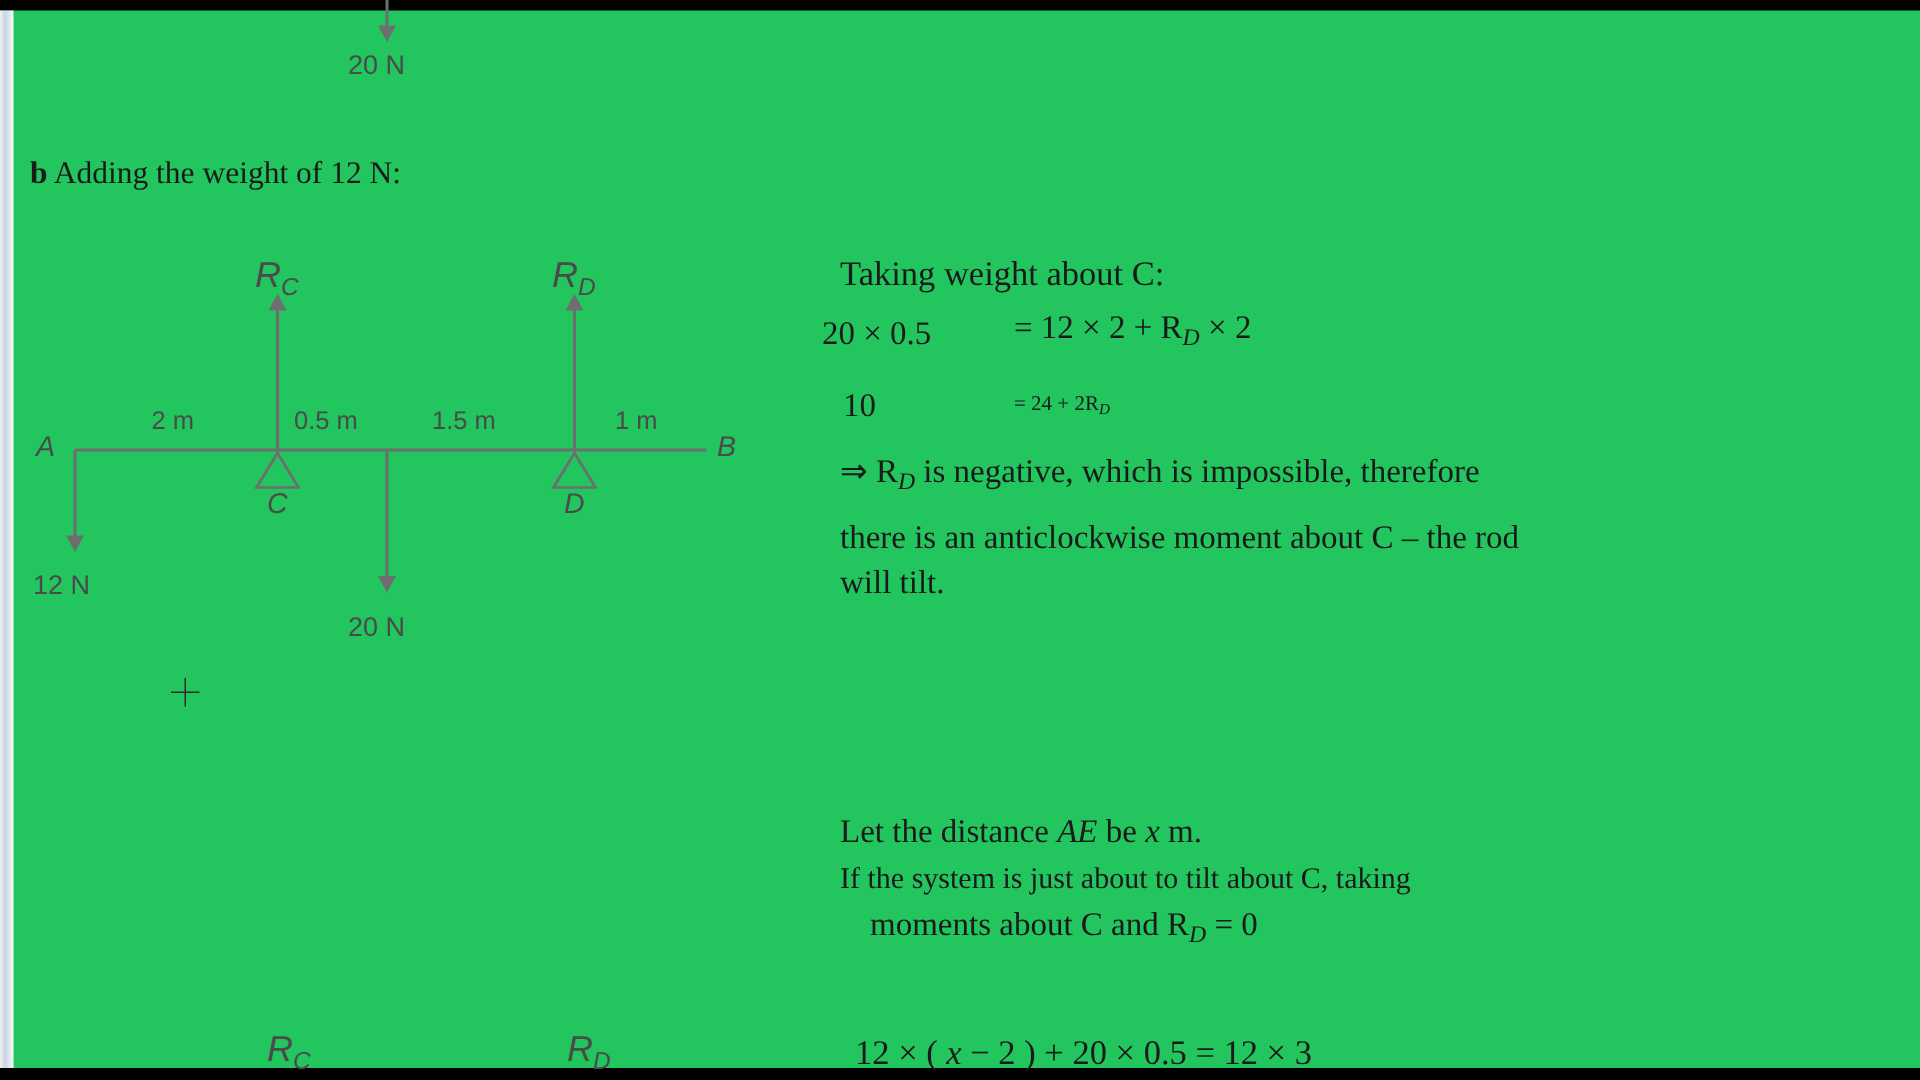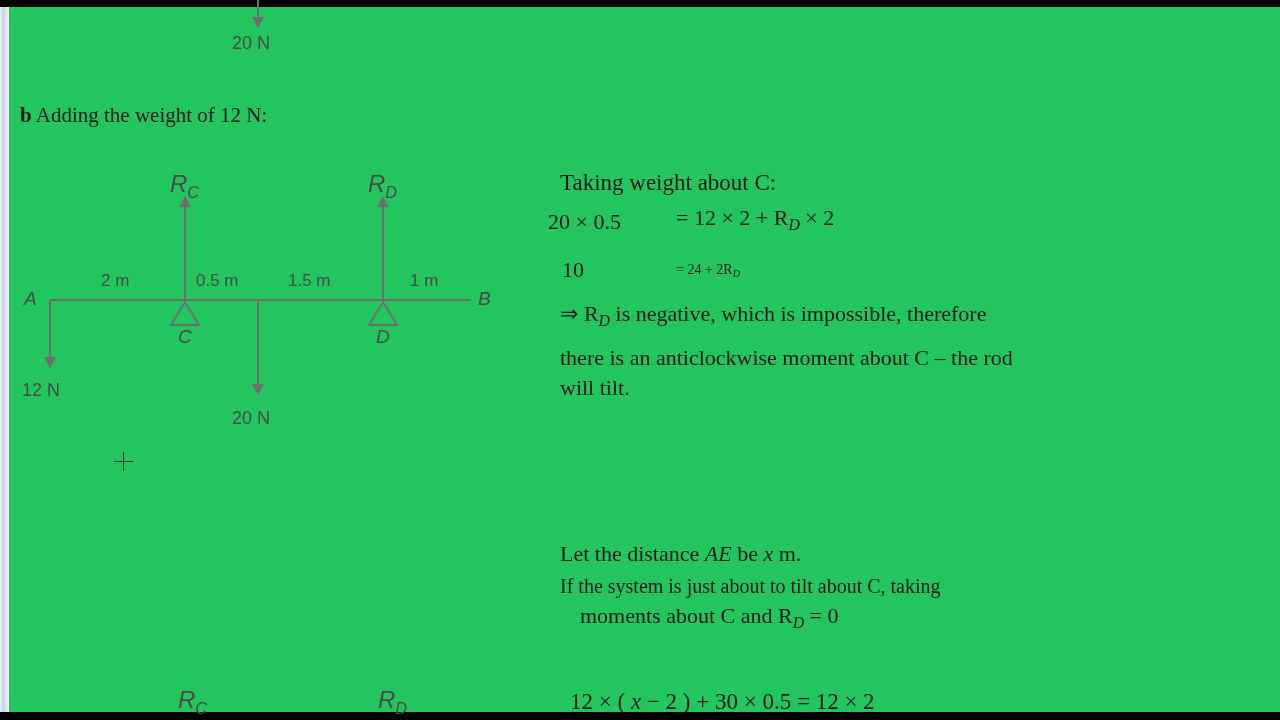--- a/index.html
+++ b/index.html
@@ -203,21 +203,21 @@
 
   <div>
     <div class="abs prose" style="left:560px; top:539px; white-space:nowrap; font-size:22px;">
       <span>Let the distance </span><i class="var">AE</i><span> be </span><i class="var">x</i><span> m.</span>
     </div>
     <div class="abs prose" style="left:560px; top:571px; white-space:nowrap; font-size:20px;">If the system is just about to tilt about C, taking</div>
     <div class="abs prose" style="left:560px; top:601px; white-space:nowrap; font-size:22px;margin-left:20px;">
       <span>moments about C and R</span><span class="sub">D</span><span>&nbsp;</span><span>= 0</span>
     </div>
     <div class="abs prose" style="left:570px; top:687px; white-space:nowrap; font-size:23px;">
-      <span>12 × ( </span><i class="var">x</i><span> − 2 ) + 30 × 0.5 = 12 × 2</span>
+      <span>12 × ( </span><i class="var">x</i><span> − 2 ) + 20 × 0.5 = 12 × 3</span>
     </div>
   </div>
 
   <div>
     <div class="reaction-label" style="left:178px; top:686px;">
       <span>R</span><span class="sb">C</span>
     </div>
     <div class="reaction-label" style="left:378px; top:686px;">
       <span>R</span><span class="sb">D</span>
     </div>

